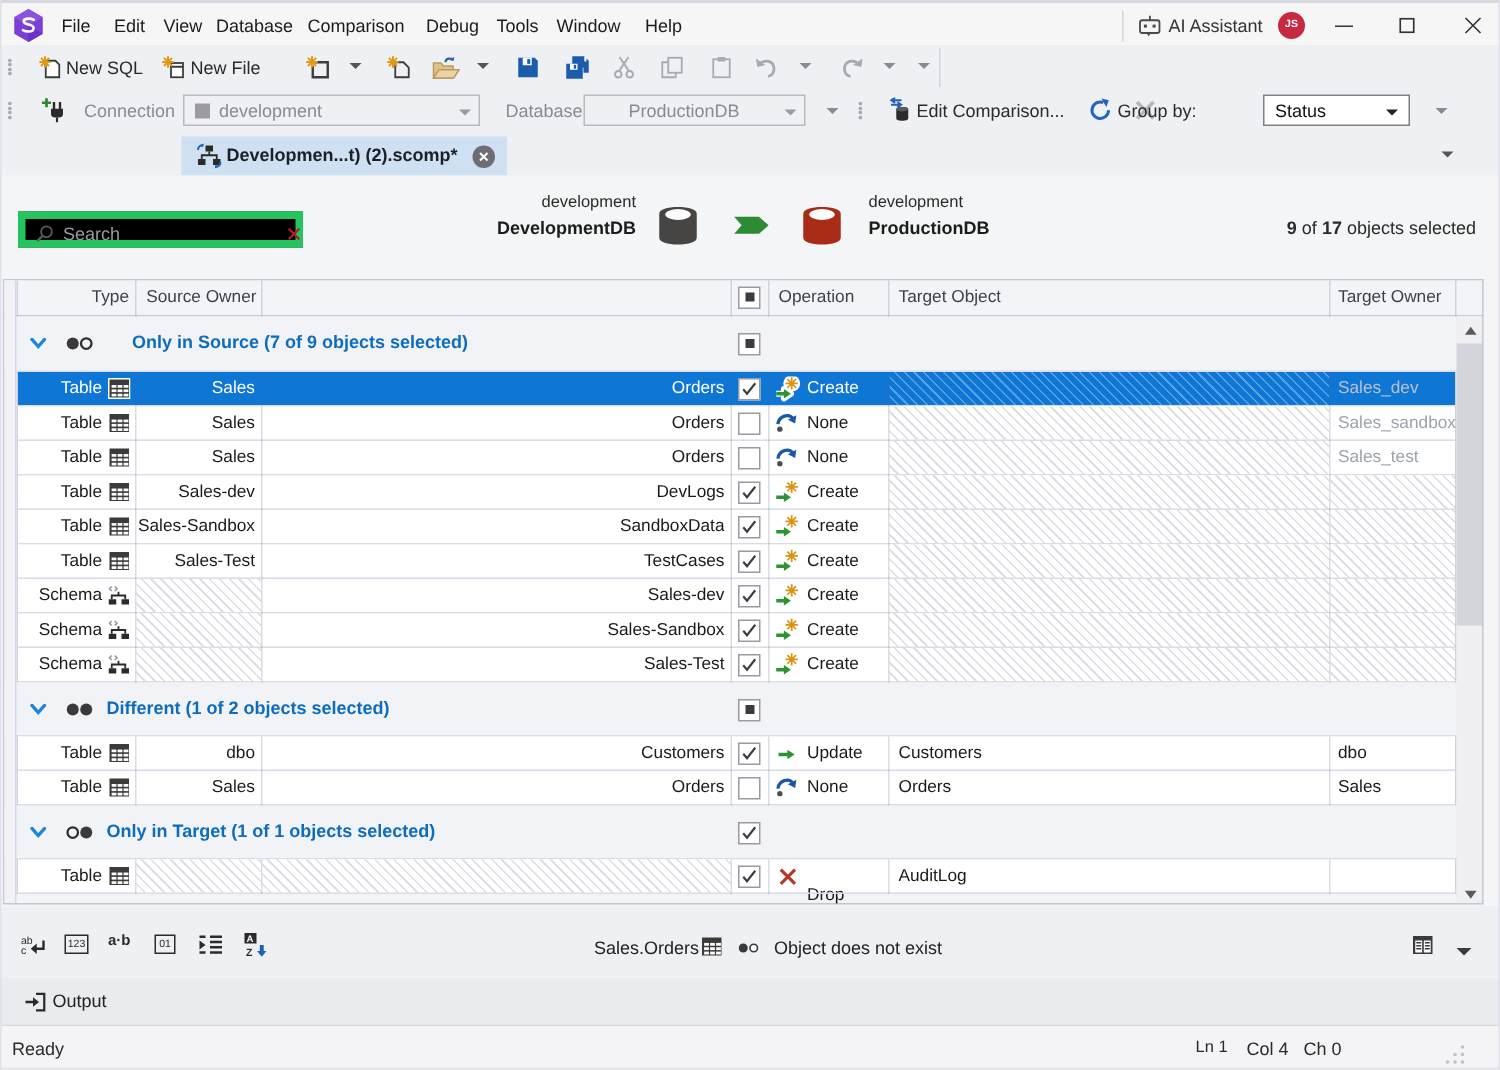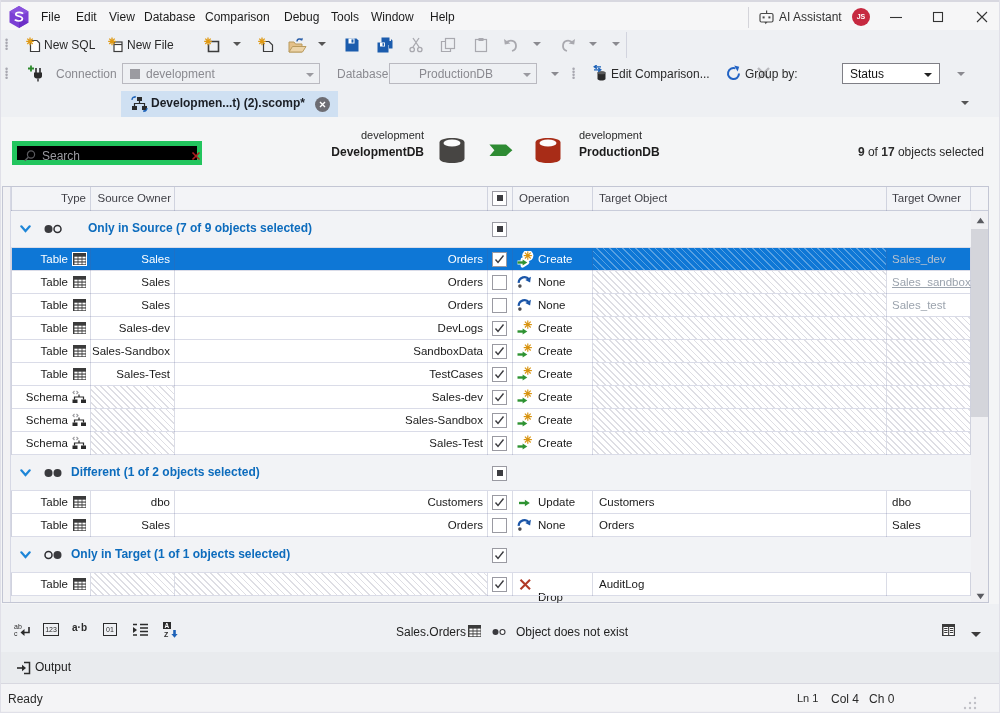--- a/index.html
+++ b/index.html
@@ -329,21 +329,21 @@
 <div class="cell" style="left:88px;top:89px;width:79px;text-align:right;color:#1a1a1a;">Sales</div>
 <div class="cell" style="left:172px;top:89px;width:308px;text-align:right;color:#1a1a1a;">Orders</div>
 <div class="cb" style="left:489.0px;top:87.5px;width:15px;height:15px;"></div>
 <svg class="abs" style="left:514px;top:86px;" width="17" height="17" viewBox="0 0 17 17">
         <path d="M1.6,9.8 C2.2,4.0 9.0,2.4 11.8,6.2" fill="none" stroke="#1b56a8" stroke-width="2.2"></path>
         <path d="M13.9,3.8 L13.1,9.4 L8.3,6.9 Z" fill="#1b56a8"></path>
         <circle cx="2.9" cy="13.1" r="1.8" fill="#4e4e52"></circle>
       </svg>
 <div class="cell" style="left:535px;top:89px;color:#1a1a1a;">None</div>
 <div class="abs hatch" style="left:590px;top:84px;width:293px;height:22px;"></div>
-<div class="cell" style="left:889px;top:89px;color:#9ba3ad;text-decoration:underline;">Sales_sandbox</div>
+<div class="cell" style="left:889px;top:89px;color:#9ba3ad;">Sales_sandbox</div>
 <div class="hline" style="left:9px;top:106px;width:958px;"></div>
 <div class="abs" style="left:9px;top:107px;width:958px;height:22px;background:#fff;"></div>
 <div class="cell" style="left:9px;top:112px;width:56px;text-align:right;color:#1a1a1a;">Table</div>
 <svg class="abs" style="left:69px;top:111px;" width="15" height="14" viewBox="0 0 15 14">
         <rect x="1" y="1" width="13" height="12" fill="#3b3b3b"></rect>
         <rect x="2.4" y="4.7" width="3.2" height="1.8" fill="#fff"></rect>
         <rect x="6.4" y="4.7" width="3.2" height="1.8" fill="#fff"></rect>
         <rect x="10.4" y="4.7" width="3.2" height="1.8" fill="#fff"></rect>
         <rect x="2.4" y="7.6" width="3.2" height="1.8" fill="#fff"></rect>
         <rect x="6.4" y="7.6" width="3.2" height="1.8" fill="#fff"></rect>

